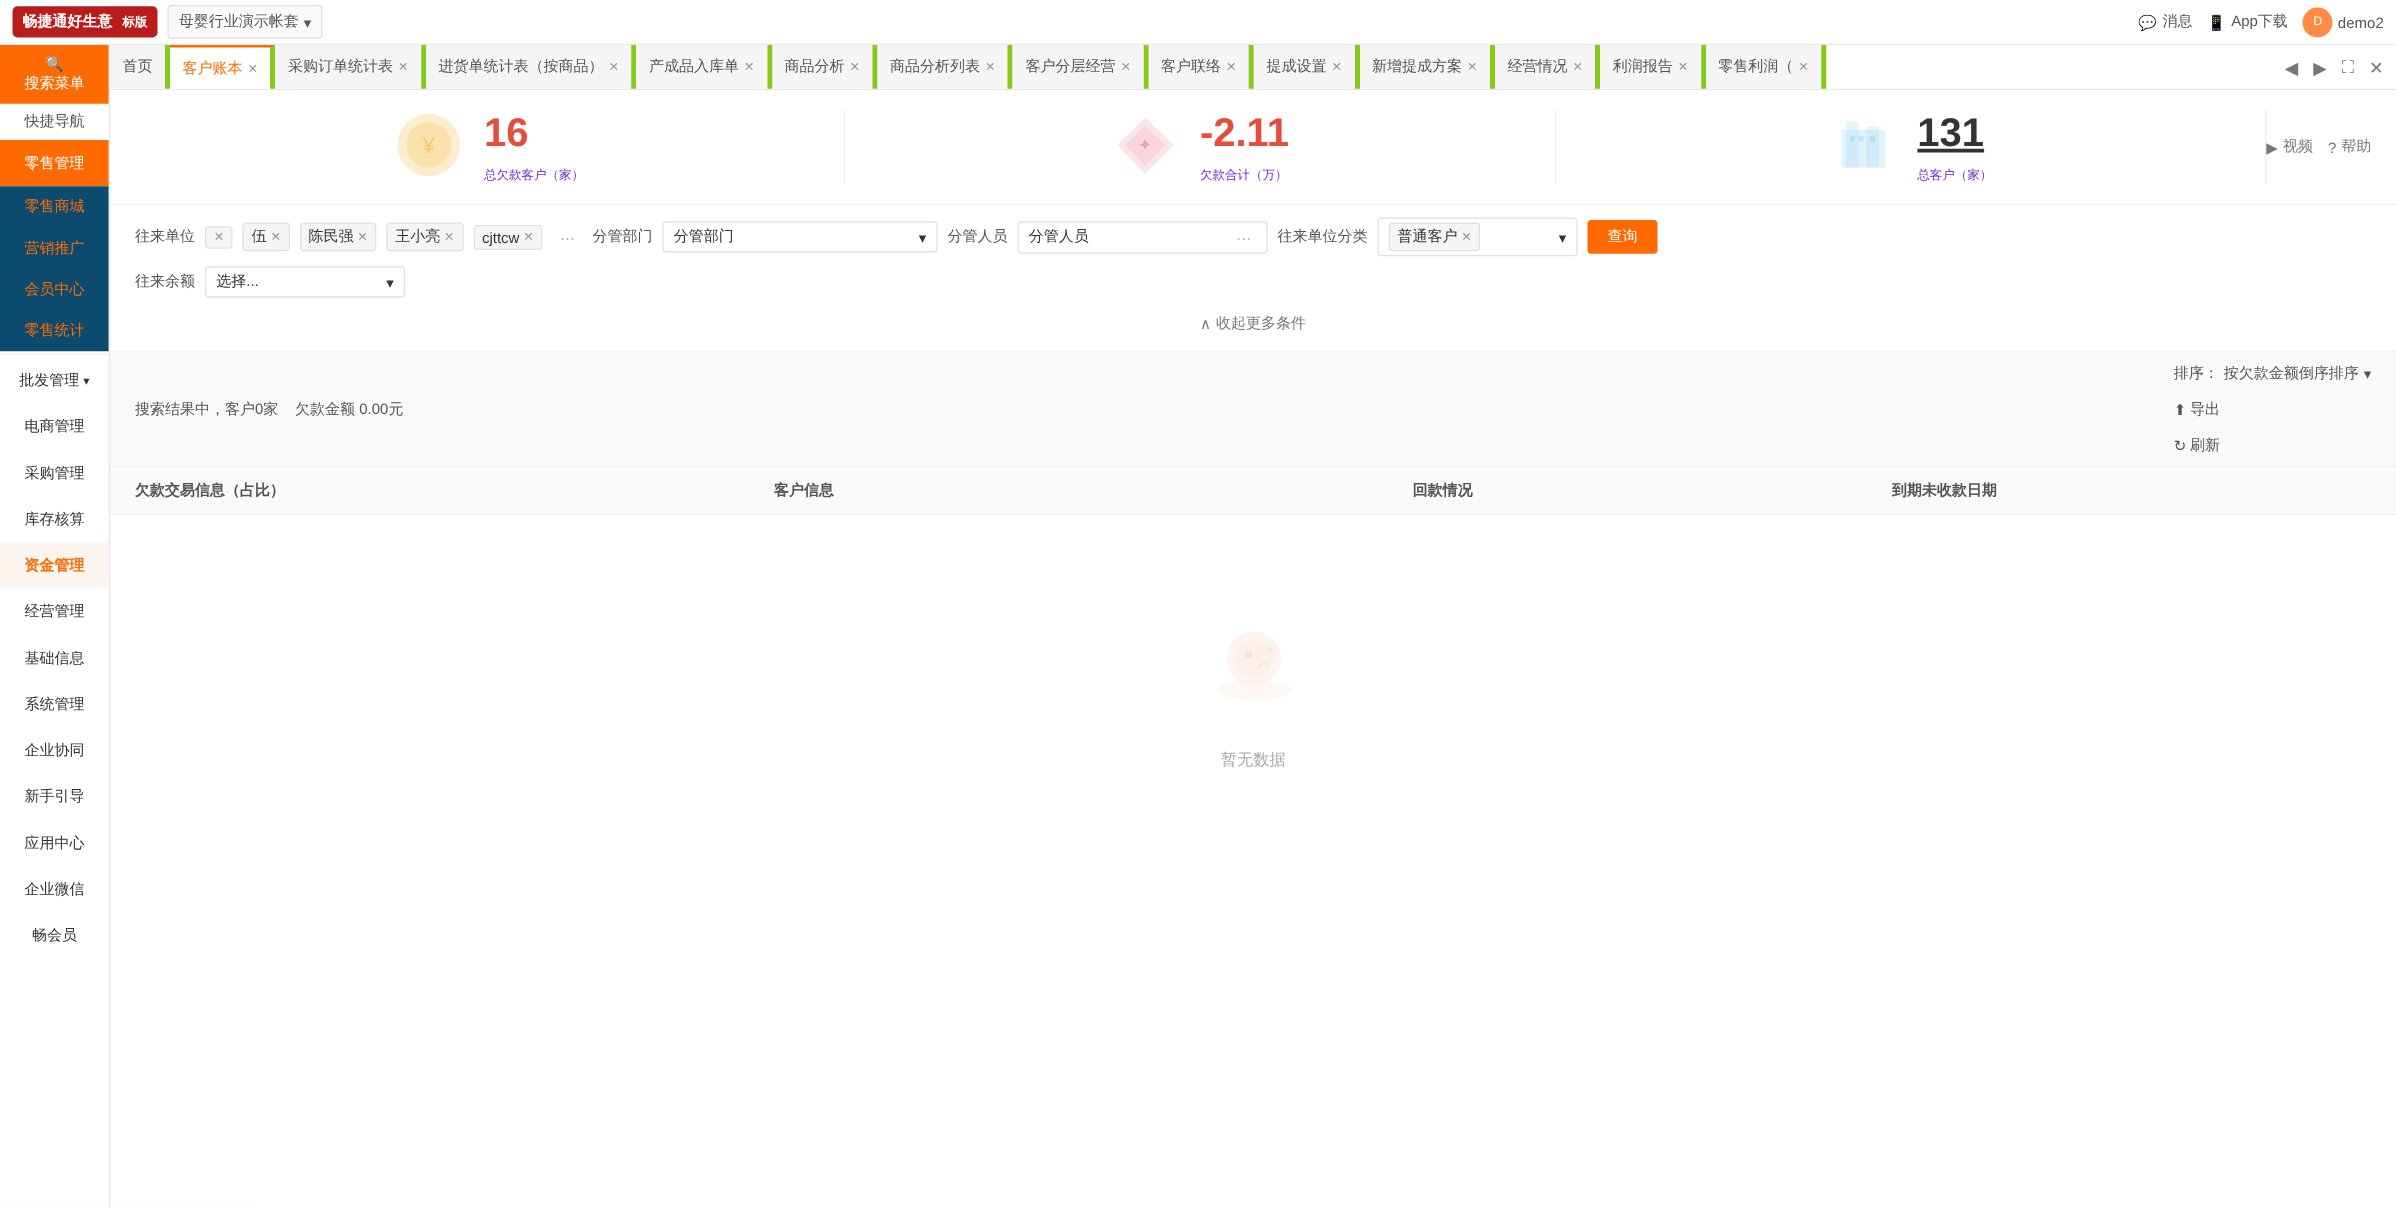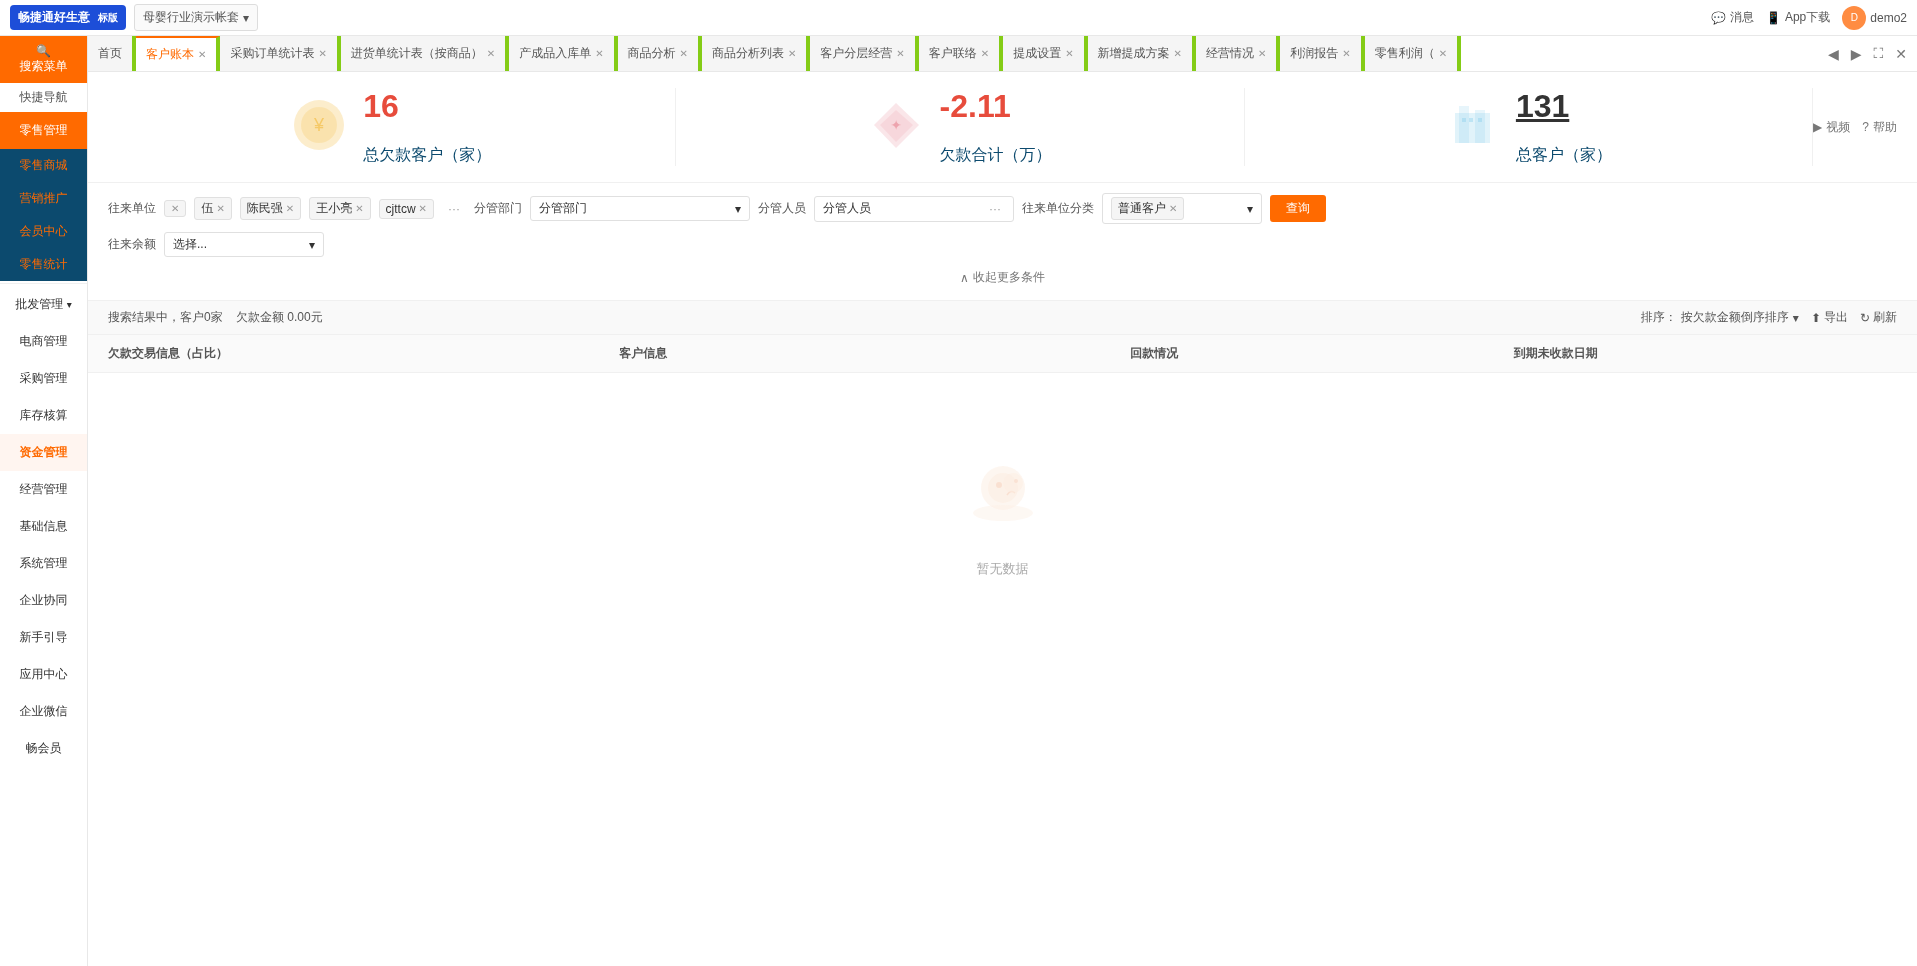--- a/index.html
+++ b/index.html
@@ -1,21 +1,21 @@
 <!DOCTYPE html>
 <html><head>
   <meta charset="utf-8">
   <style>
     * { box-sizing: border-box; margin: 0; padding: 0; }
     body { font-family: "Microsoft YaHei", "PingFang SC", sans-serif; font-size: 12px; background: #f5f5f5; display: flex; flex-direction: column; height: 100vh; overflow: hidden; }
 
     
     .topbar { background: #fff; height: 36px; display: flex; align-items: center; justify-content: space-between; padding: 0 10px; border-bottom: 1px solid #e8e8e8; flex-shrink: 0; }
     .topbar-left { display: flex; align-items: center; gap: 8px; }
-    .topbar-logo { background: #1d4ed8; color: #fff; padding: 4px 8px; border-radius: 4px; font-size: 12px; font-weight: bold; display: flex; align-items: center; gap: 4px; }
+    .topbar-logo { background: #b91c1c; color: #fff; padding: 4px 8px; border-radius: 4px; font-size: 12px; font-weight: bold; display: flex; align-items: center; gap: 4px; }
     .topbar-selector { display: flex; align-items: center; gap: 4px; color: #555; font-size: 12px; cursor: pointer; padding: 4px 8px; border: 1px solid #ddd; border-radius: 3px; background: #fafafa; }
     .topbar-right { display: flex; align-items: center; gap: 12px; color: #555; font-size: 12px; }
     .topbar-right-item { display: flex; align-items: center; gap: 4px; cursor: pointer; }
     .avatar { width: 24px; height: 24px; border-radius: 50%; background: #ff8c42; display: flex; align-items: center; justify-content: center; color: #fff; font-size: 10px; }
 
     
     .main-layout { display: flex; flex: 1; overflow: hidden; }
 
     
     .sidebar { width: 88px; background: #fff; border-right: 1px solid #e8e8e8; display: flex; flex-direction: column; flex-shrink: 0; overflow-y: auto; }
@@ -37,21 +37,21 @@
     .tabbar-actions { display: flex; align-items: center; margin-left: auto; gap: 4px; padding: 0 6px; }
     .tabbar-btn { cursor: pointer; color: #777; padding: 2px 4px; font-size: 14px; }
 
     
     .page-header { background: #fff; padding: 16px 20px; display: flex; align-items: center; border-bottom: 1px solid #f0f0f0; flex-shrink: 0; }
     .stat-block { flex: 1; display: flex; flex-direction: column; align-items: center; border-right: 1px solid #f0f0f0; padding: 0 30px; }
     .stat-block:last-child { border-right: none; }
     .stat-value { font-size: 32px; font-weight: bold; }
     .stat-value.red { color: #e74c3c; }
     .stat-value.dark { color: #333; text-decoration: underline; }
-    .stat-label { font-size: 16px; color: #0c4a6e; margin-top: 20px; }
+    .stat-label { font-size: 10px; color: #6d28d9; margin-top: 8px; }
 
     .header-right-actions { display: flex; align-items: center; gap: 12px; margin-left: auto; color: #777; font-size: 12px; }
     .header-action { display: flex; align-items: center; gap: 4px; cursor: pointer; }
 
     
     .filter-area { background: #fff; padding: 10px 20px; border-bottom: 1px solid #f0f0f0; flex-shrink: 0; }
     .filter-row { display: flex; align-items: center; gap: 8px; margin-bottom: 8px; flex-wrap: wrap; }
     .filter-label { color: #555; font-size: 12px; white-space: nowrap; }
     .filter-tag { background: #f5f5f5; border: 1px solid #e0e0e0; border-radius: 3px; padding: 2px 6px; font-size: 12px; display: flex; align-items: center; gap: 3px; color: #333; }
     .filter-tag .tag-close { color: #999; cursor: pointer; font-size: 10px; }
@@ -60,21 +60,21 @@
     .filter-select-wide { min-width: 220px; }
     .filter-select-medium { min-width: 200px; }
     .filter-dots { color: #999; cursor: pointer; padding: 2px 4px; }
     .filter-category-select { border: 1px solid #e0e0e0; border-radius: 3px; padding: 3px 8px; font-size: 12px; color: #333; background: #fff; display: flex; align-items: center; gap: 4px; cursor: pointer; min-width: 160px; justify-content: space-between; }
     .search-btn { background: #ff6a00; color: #fff; border: none; border-radius: 3px; padding: 5px 16px; font-size: 12px; cursor: pointer; }
     .collapse-more { display: flex; align-items: center; justify-content: center; gap: 4px; color: #777; font-size: 12px; cursor: pointer; padding: 4px 0; }
 
     
     .result-bar { background: #f9f9f9; padding: 8px 20px; display: flex; align-items: center; justify-content: space-between; border-bottom: 1px solid #f0f0f0; flex-shrink: 0; }
     .result-info { font-size: 12px; color: #555; }
-    .result-actions { display: flex; align-items: flex-start; gap: 12px; font-size: 12px; color: #555; }
+    .result-actions { display: flex; align-items: flex-start; gap: 12px; font-size: 12px; color: #555; flex-direction: column; }
     .result-action { display: flex; align-items: center; gap: 3px; cursor: pointer; }
     .result-sort { display: flex; align-items: center; gap: 4px; }
 
     
     .table-area { flex: 1; overflow-y: auto; background: #fff; }
     .table-header { display: grid; grid-template-columns: 2fr 2fr 1.5fr 1.5fr; padding: 10px 20px; border-bottom: 1px solid #f0f0f0; background: #fafafa; }
     .table-header-cell { font-size: 12px; color: #555; font-weight: bold; }
     .empty-area { display: flex; flex-direction: column; align-items: center; justify-content: center; padding: 80px 0; }
     .empty-icon { font-size: 64px; opacity: 0.3; margin-bottom: 12px; }
     .empty-text { color: #aaa; font-size: 13px; }

